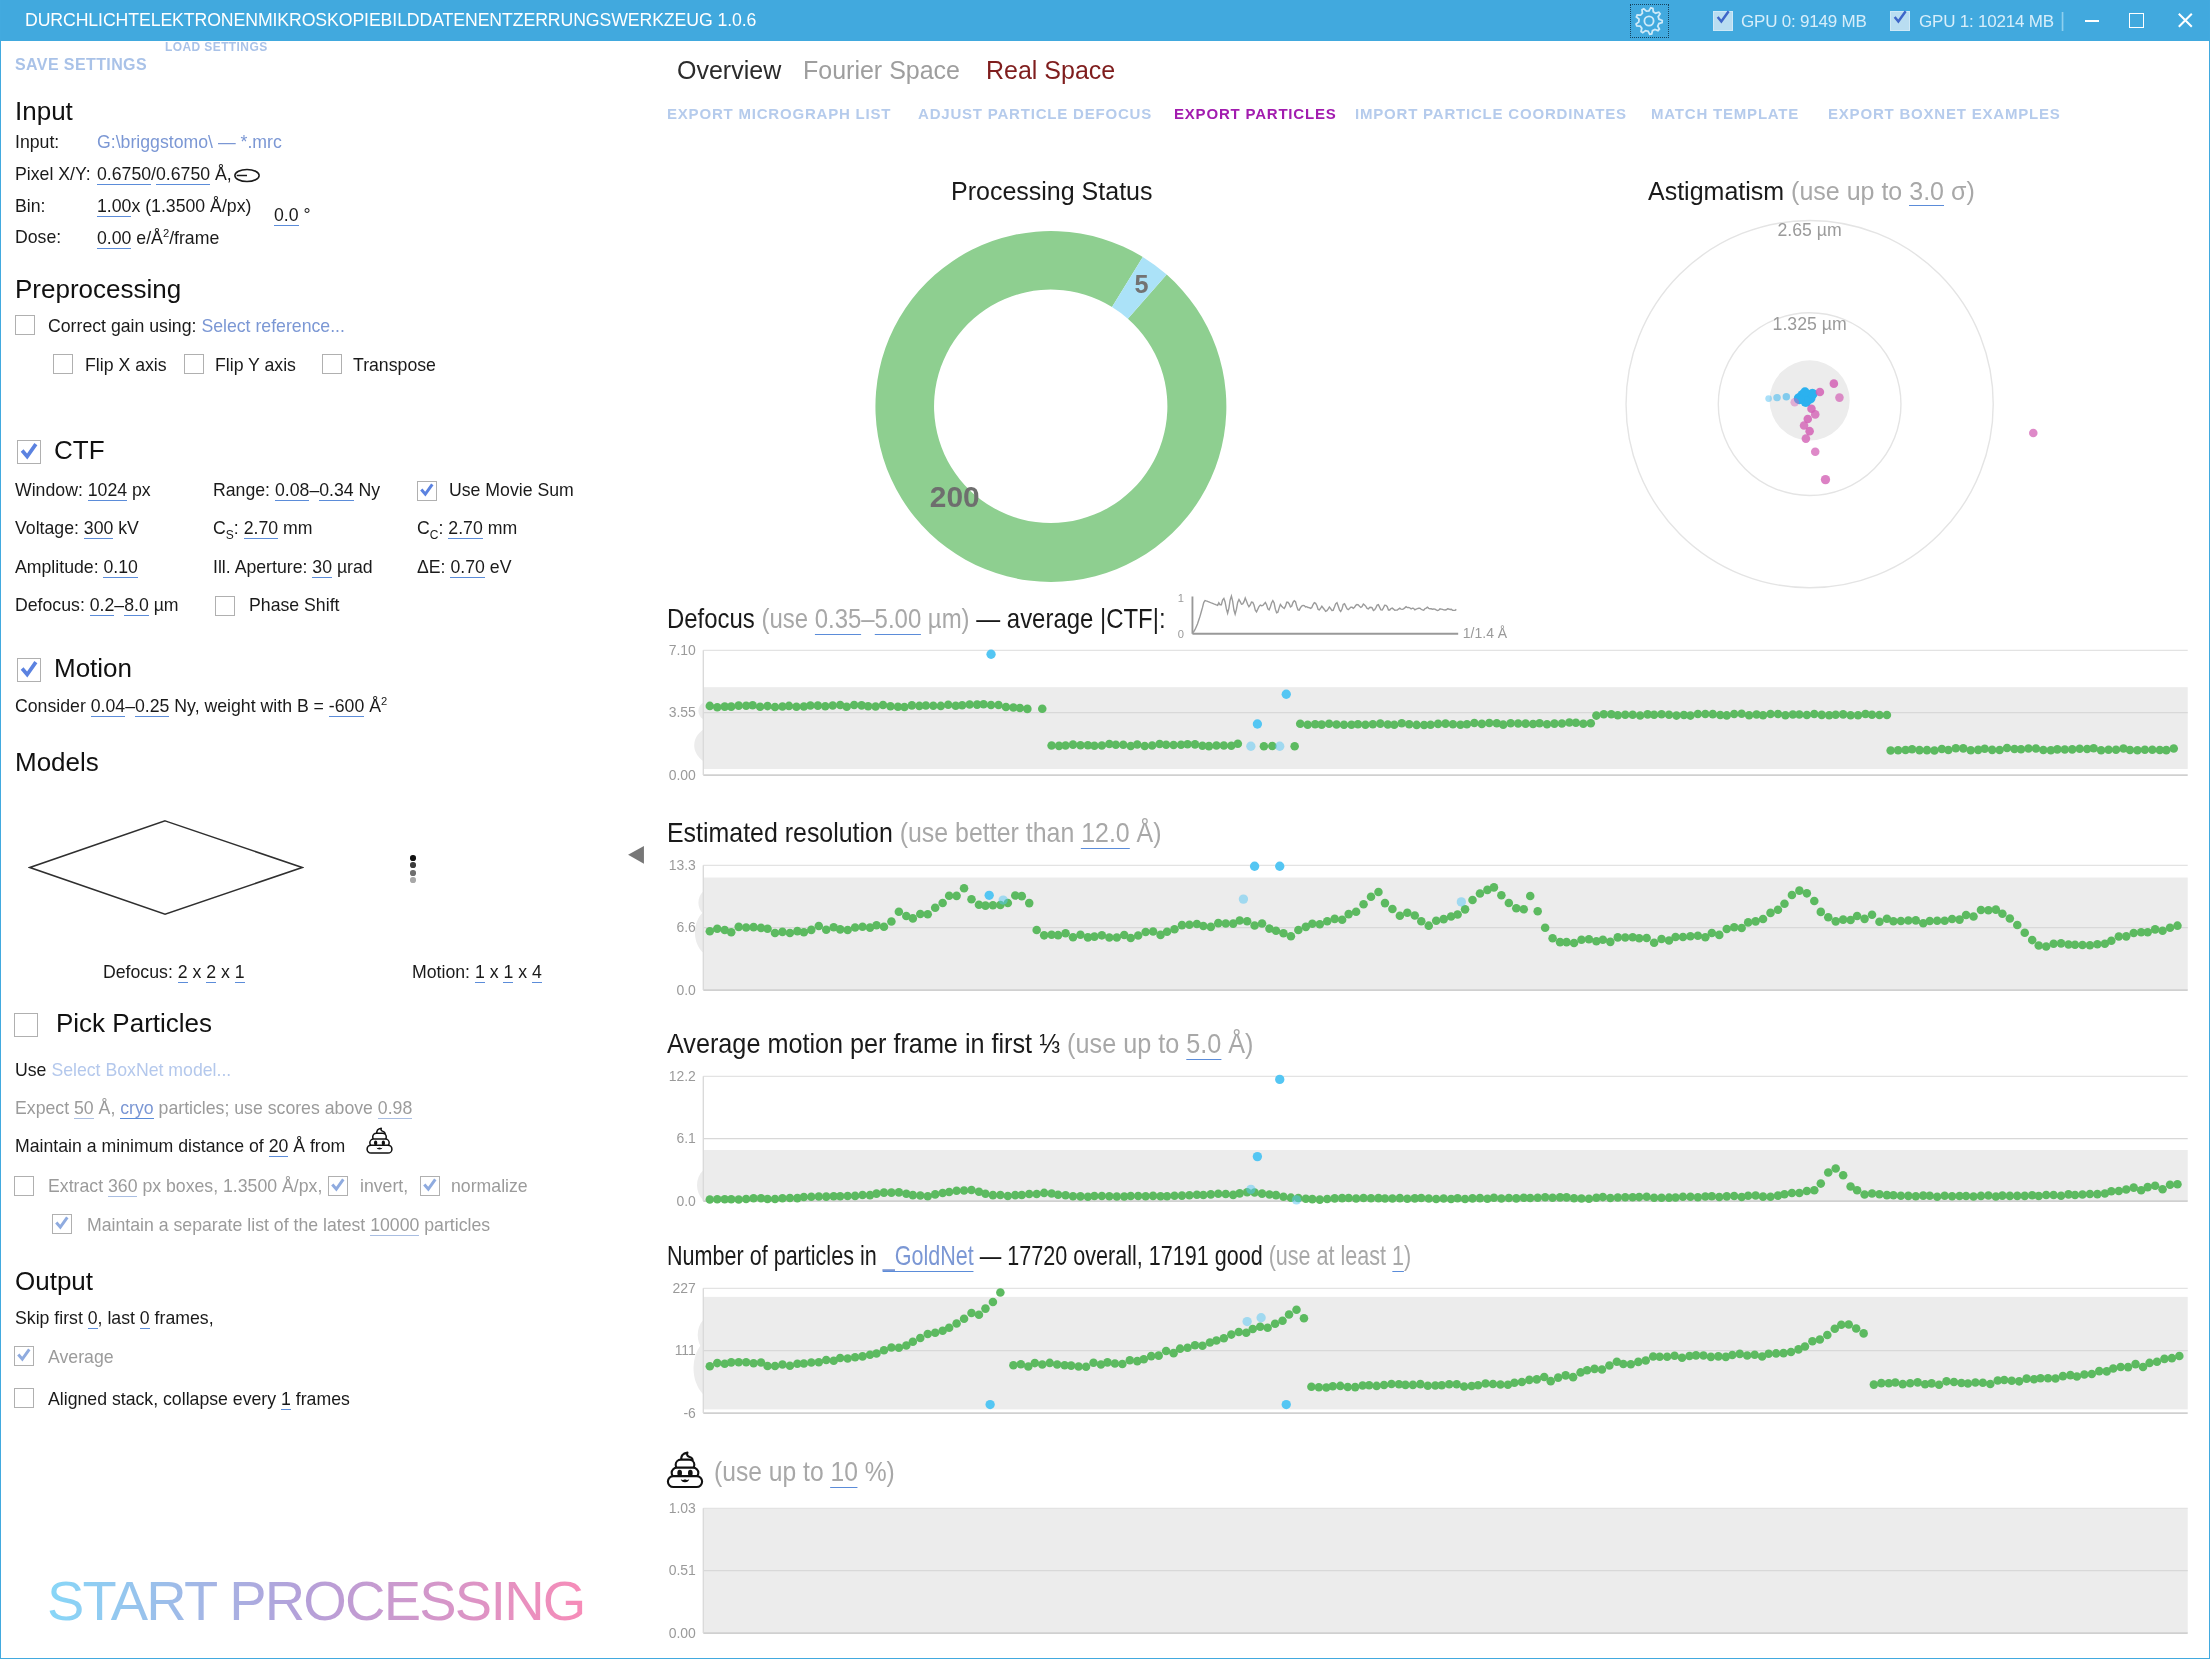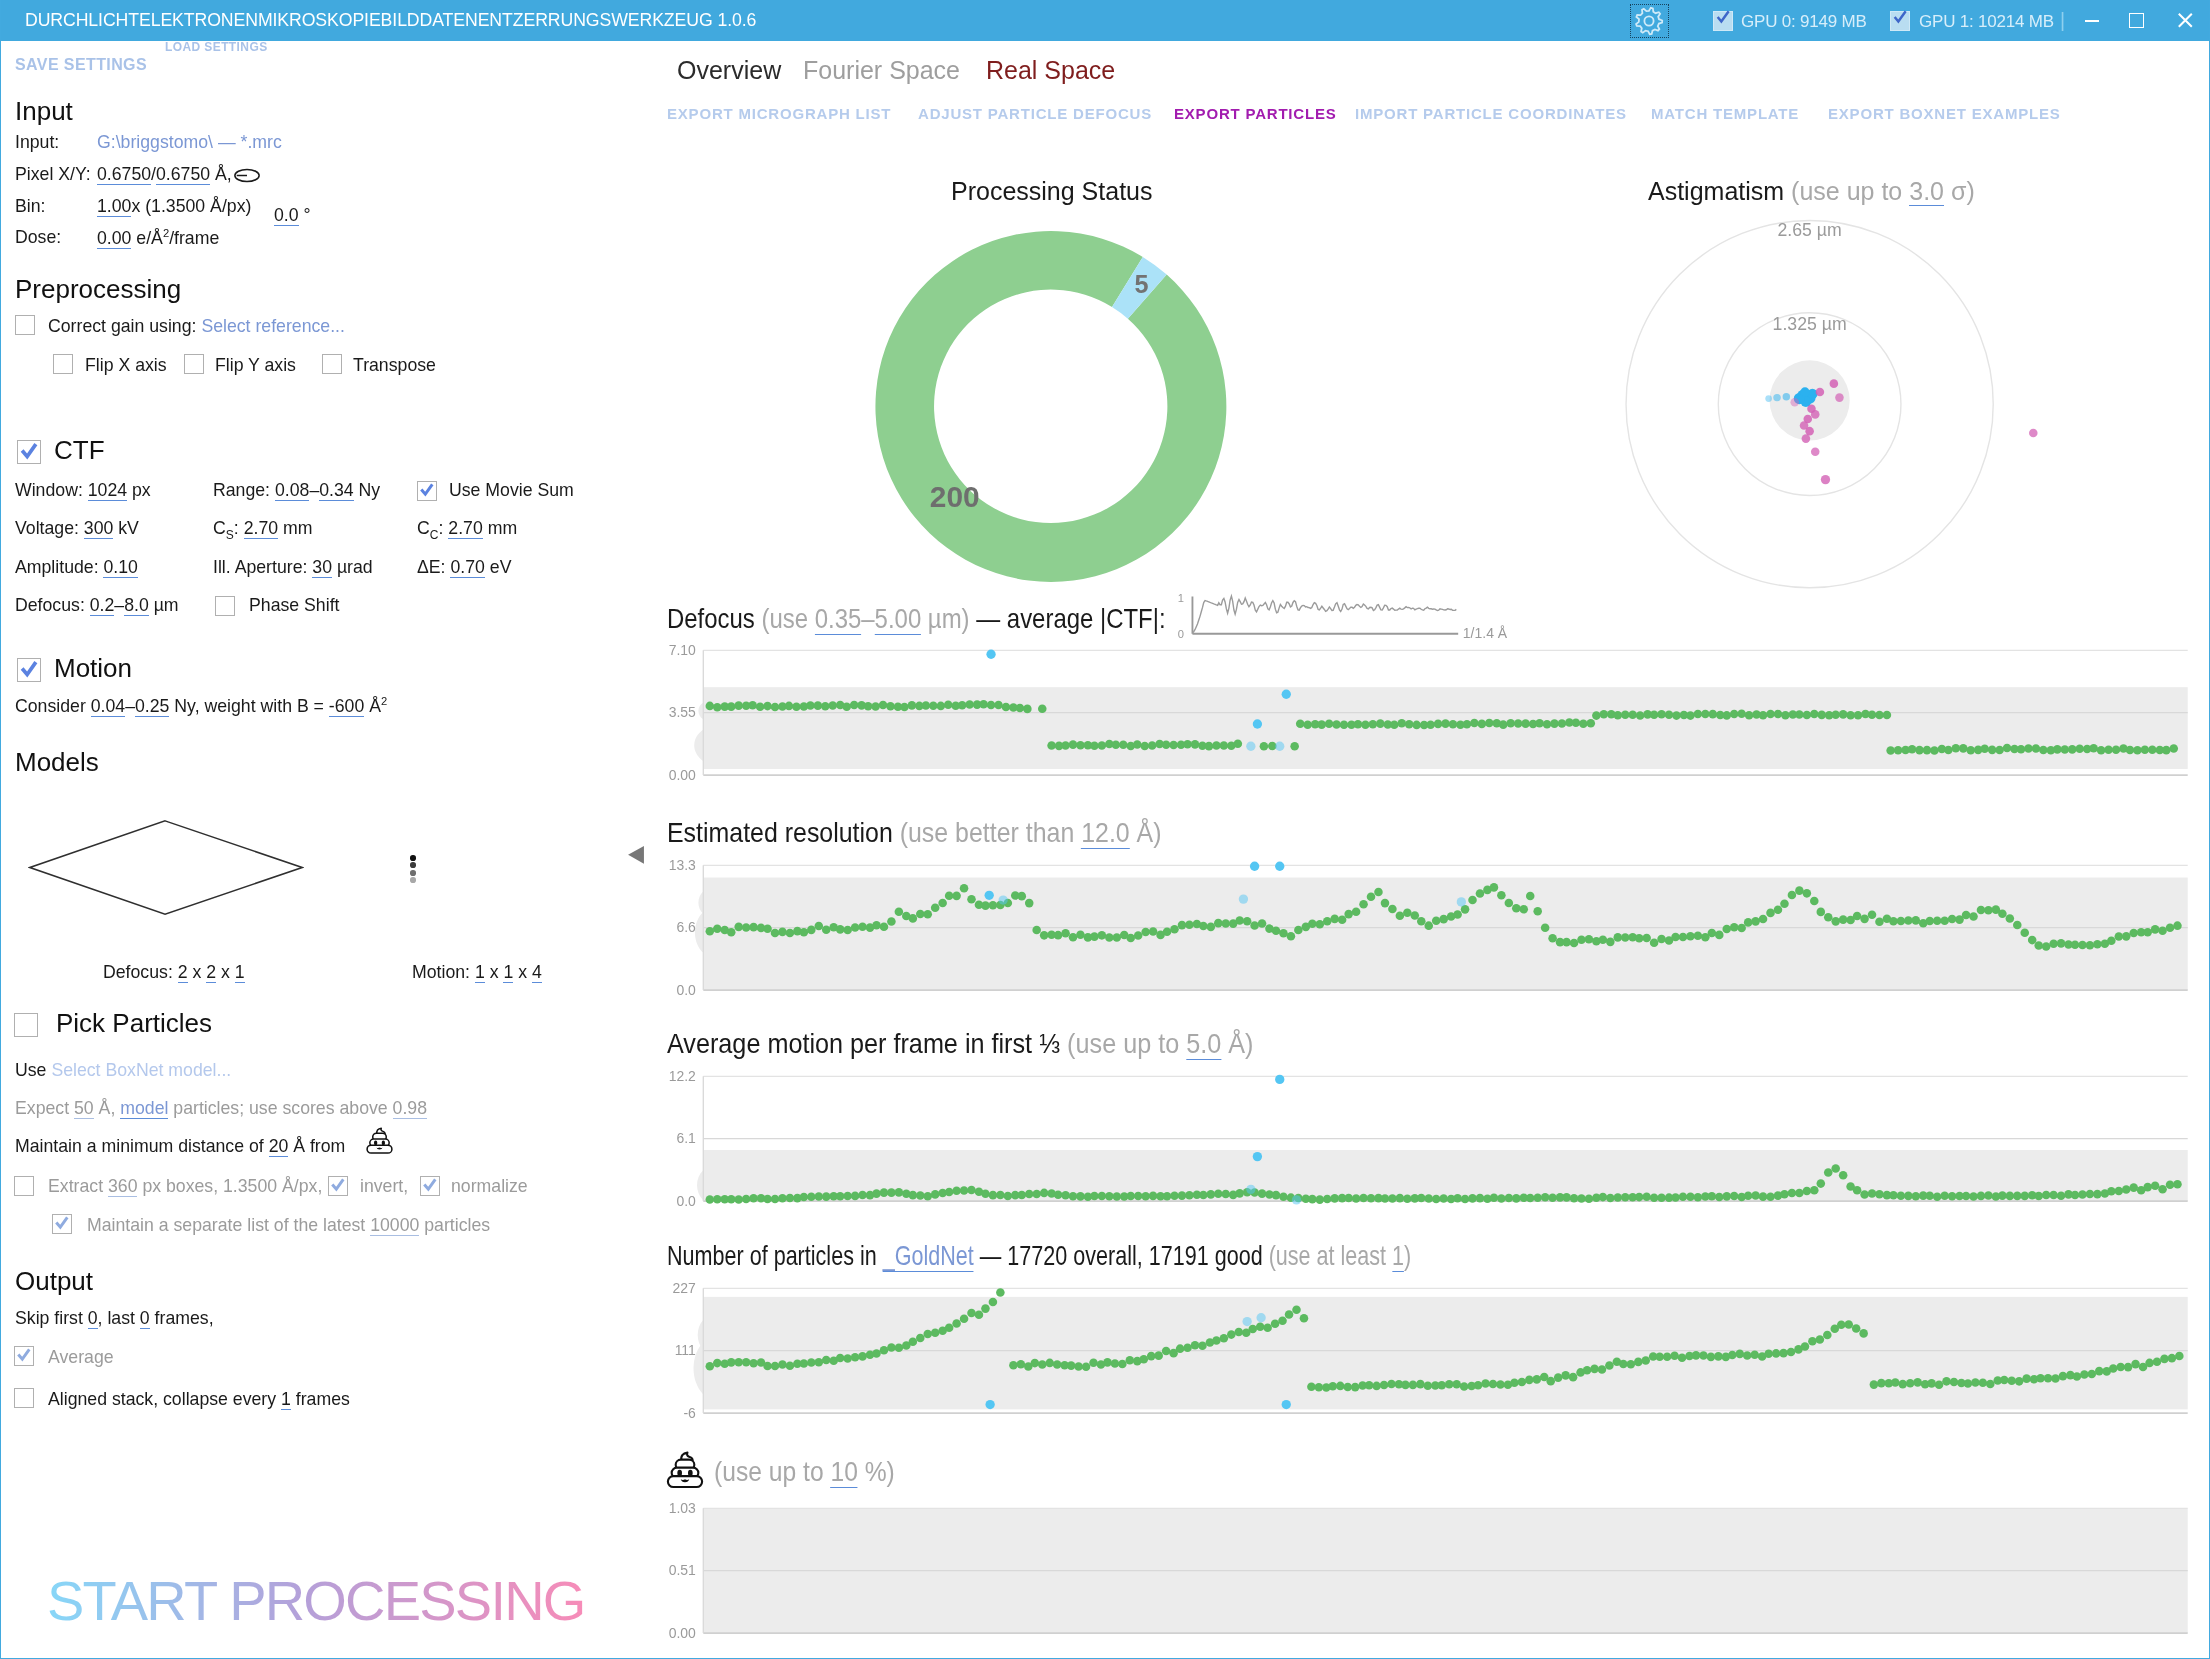--- a/index.html
+++ b/index.html
@@ -106,21 +106,21 @@
   </svg>
 <div class="abs" style="left:410px;top:855px;width:5.6px;height:5.6px;border-radius:2.8px;background:#111"></div>
 <div class="abs" style="left:410px;top:862px;width:5.6px;height:5.6px;border-radius:2.8px;background:#3c3c3c"></div>
 <div class="abs" style="left:410px;top:870px;width:5.6px;height:5.6px;border-radius:2.8px;background:#6e6e6e"></div>
 <div class="abs" style="left:410px;top:877px;width:5.6px;height:5.6px;border-radius:2.8px;background:#a8a8a8"></div>
 <div class="abs t19" style="left:103px;top:962px;">Defocus: <span class="u">2</span> x <span class="u">2</span> x <span class="u">1</span></div>
 <div class="abs t19" style="left:412px;top:962px;">Motion: <span class="u">1</span> x <span class="u">1</span> x <span class="u">4</span></div>
 <span class="cb cbh" style="left:14px;top:1013px"></span>
 <div class="abs hdr" style="left:56px;top:1008px;">Pick Particles</div>
 <div class="abs t19" style="left:15px;top:1060px;">Use <span style="color:#b4c8ec">Select BoxNet model...</span></div>
-<div class="abs t19 grey" style="left:15px;top:1098px;">Expect <span class="ug">50</span> Å, <span class="link u">model</span> particles; use scores above <span class="ug">0.98</span></div>
+<div class="abs t19 grey" style="left:15px;top:1098px;">Expect <span class="ug">50</span> Å, <span class="link u">cryo</span> particles; use scores above <span class="ug">0.98</span></div>
 <div class="abs t19" style="left:15px;top:1136px;">Maintain a minimum distance of <span class="u">20</span> Å from</div>
 <svg viewBox="0 0 36 36" width="29" height="29" style="position:absolute;left:365px;top:1127px">
     <g stroke="#111" stroke-width="1.9" stroke-linejoin="round" stroke-linecap="round">
       <path d="M15 9.2 C13.6 4.6 16.2 1.9 20.2 1.5 C19.4 3.3 20.1 4.6 21.7 5.1 C24.1 5.9 25.2 7.5 24.7 9.2 Z" fill="#fff"></path>
       <rect x="9.6" y="7.8" width="16.8" height="9.2" rx="4.6" fill="#fff"></rect>
       <rect x="6" y="15" width="24" height="9.4" rx="4.7" fill="#fff"></rect>
       <rect x="2.6" y="22.6" width="30.8" height="9.8" rx="4.9" fill="#fff"></rect>
       <ellipse cx="13.2" cy="19.9" rx="2.1" ry="3" fill="#111" stroke="none"></ellipse>
       <ellipse cx="22.8" cy="19.9" rx="2.1" ry="3" fill="#111" stroke="none"></ellipse>
       <path d="M14.2 25.4 a3.9 3.4 0 0 0 7.6 0 q-1.8 1.3 -3.8 0.1 q-2 1.2 -3.8 -0.1 Z" fill="#111" stroke="none"></path>

